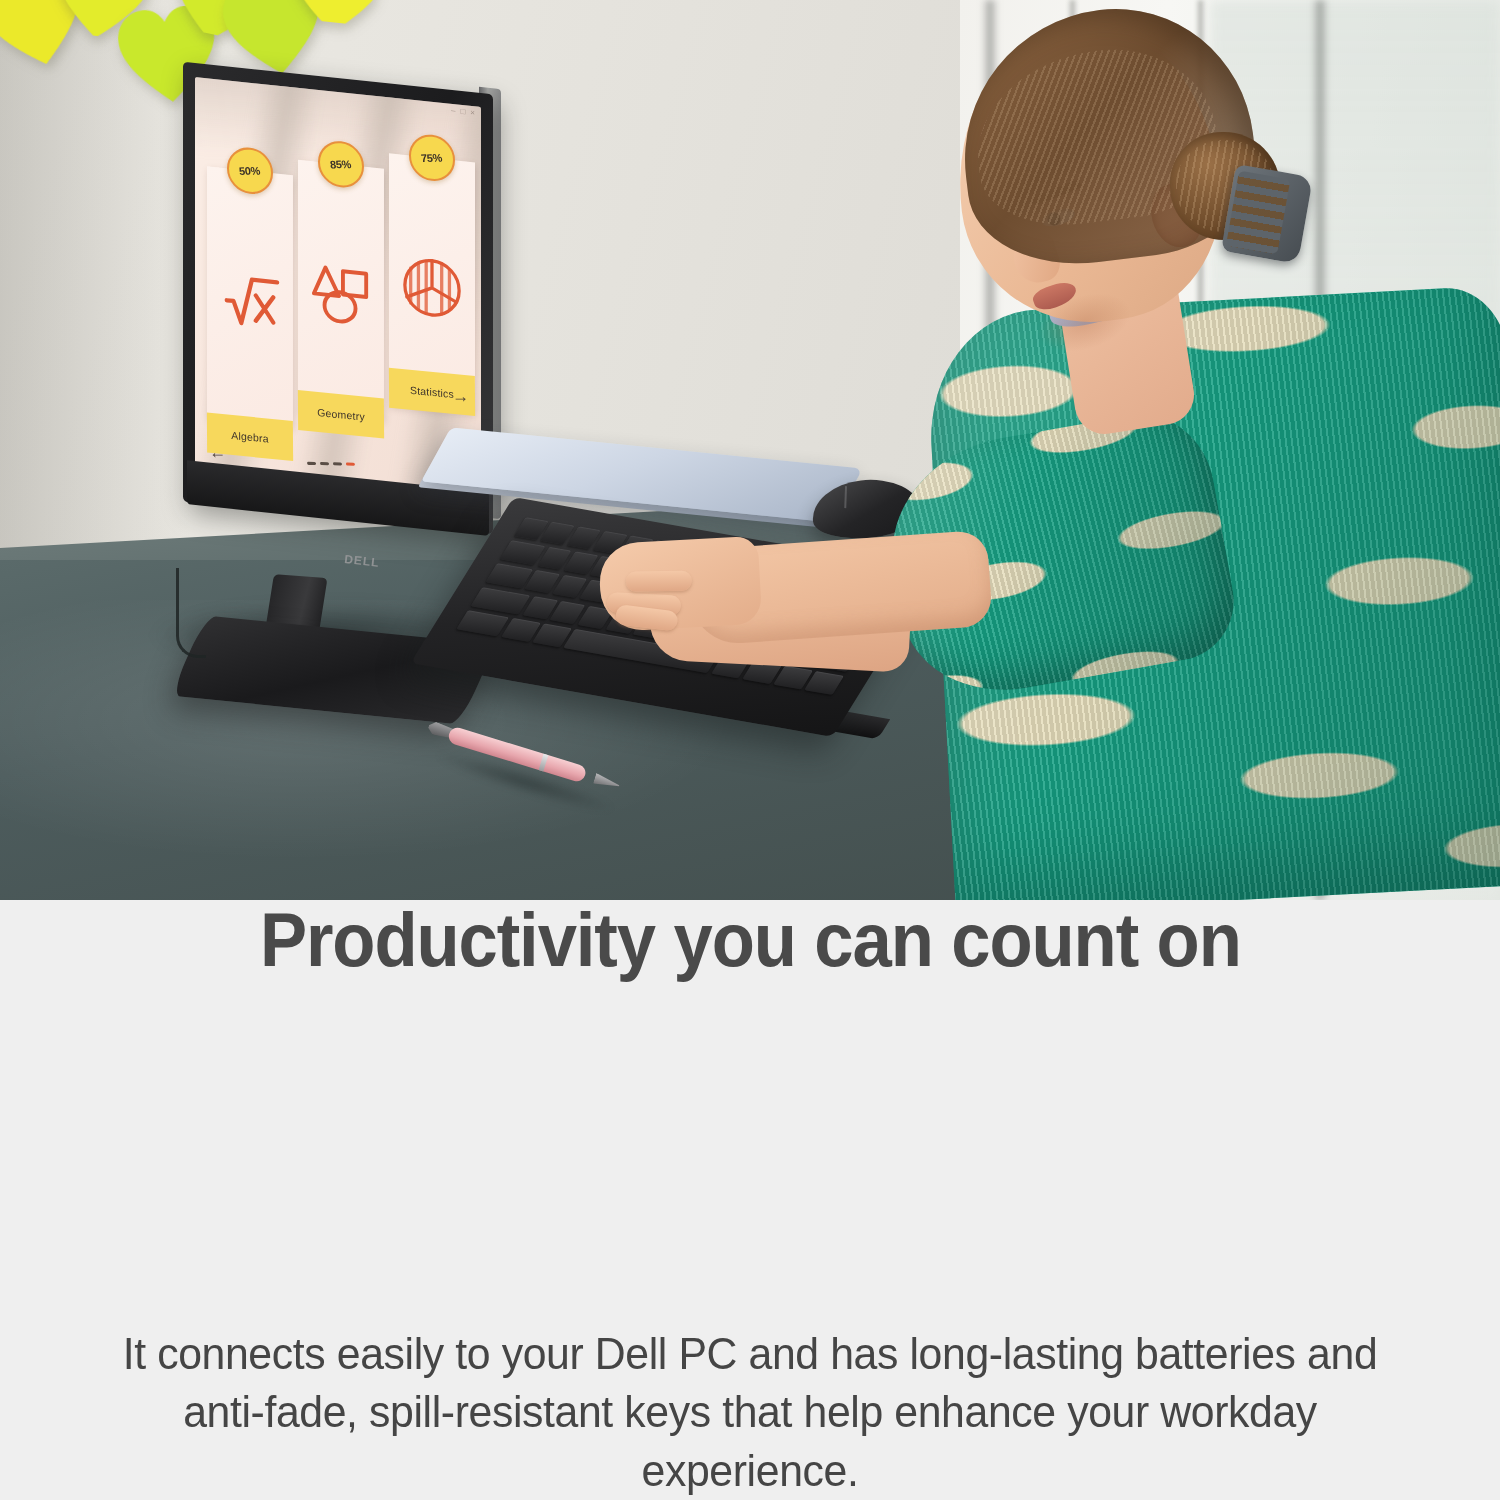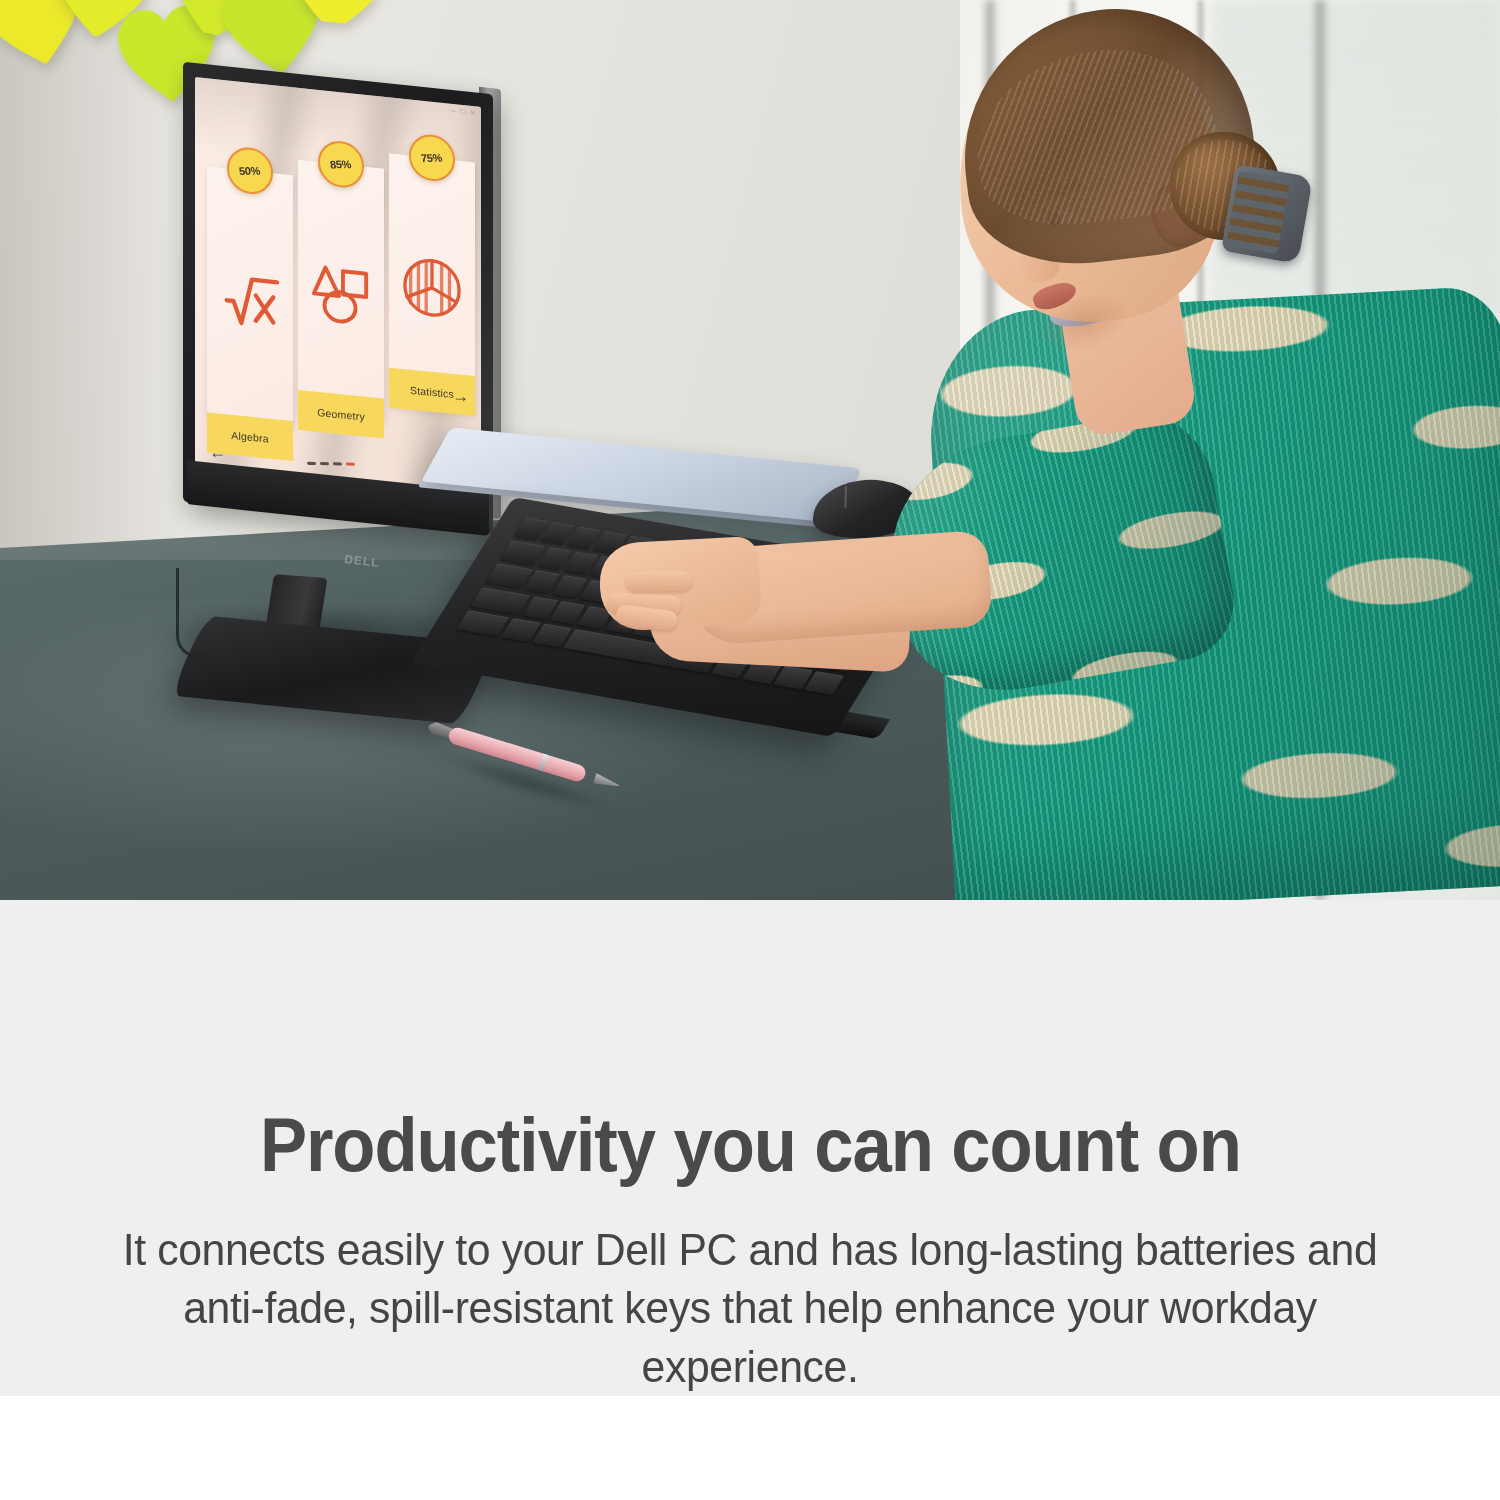--- a/index.html
+++ b/index.html
@@ -485,23 +485,23 @@
       repeating-linear-gradient(0deg, rgba(90,60,16,.55) 0 5px, rgba(0,0,0,0) 5px 30px),
       repeating-linear-gradient(90deg, rgba(90,60,16,.55) 0 5px, rgba(0,0,0,0) 5px 30px);
   }
   .chair-shade {
     position:absolute; left:0; top:0; width:100%; height:100%;
     background:linear-gradient(120deg, rgba(255,255,255,.18), rgba(60,36,8,.45));
   }
 
   
   .panel {
-    position:absolute; left:0; top:900px; width:1500px; height:496px;
+    position:absolute; left:0; top:900px; width:1500px; height:600px;
     background:#efefef;
-    display:flex; flex-direction:column; align-items:center; justify-content:flex-end;
+    display:flex; flex-direction:column; align-items:center; justify-content:space-between;
     padding:0 70px;
   }
   .headline {
     font-family:"Liberation Sans", sans-serif;
     font-weight:700;
     font-size:76px;
     line-height:1.05;
     color:#4a4a4a;
     letter-spacing:-1.2px;
     text-align:center;

